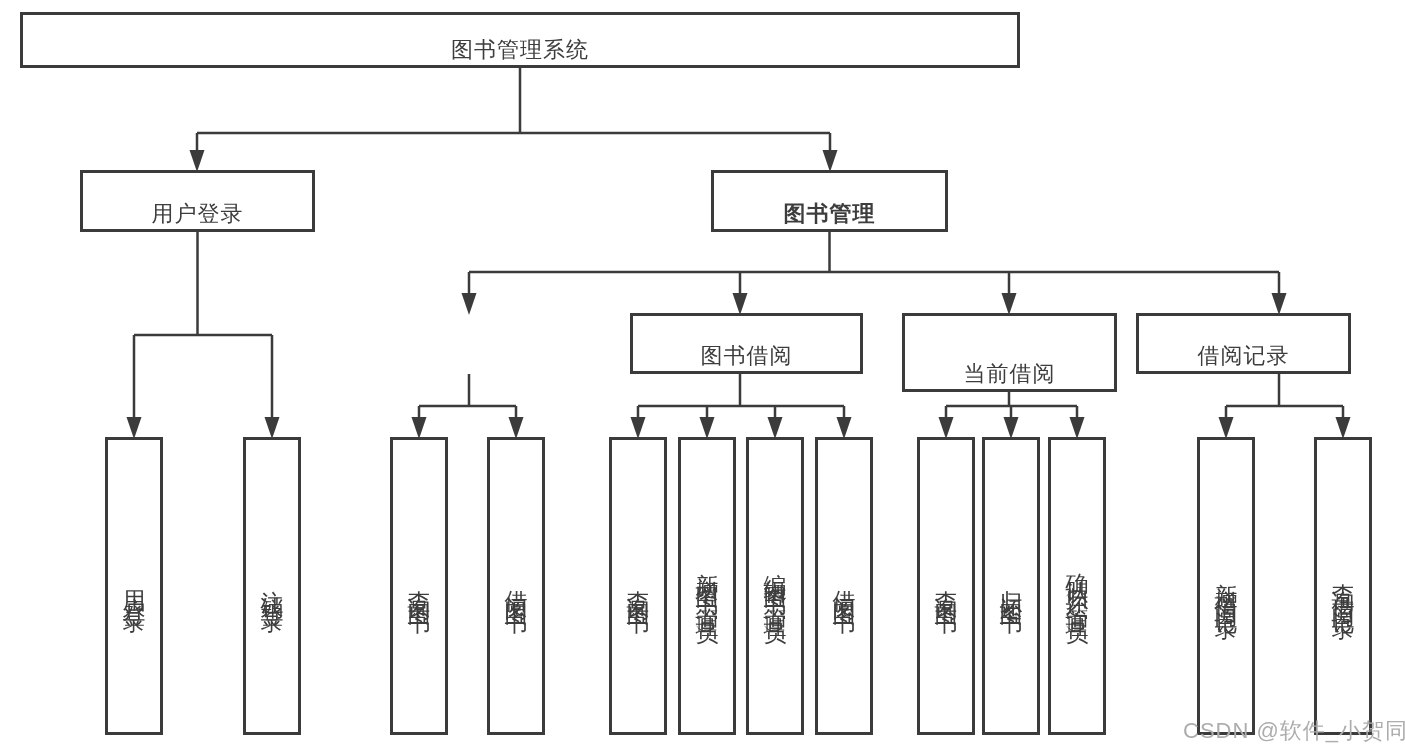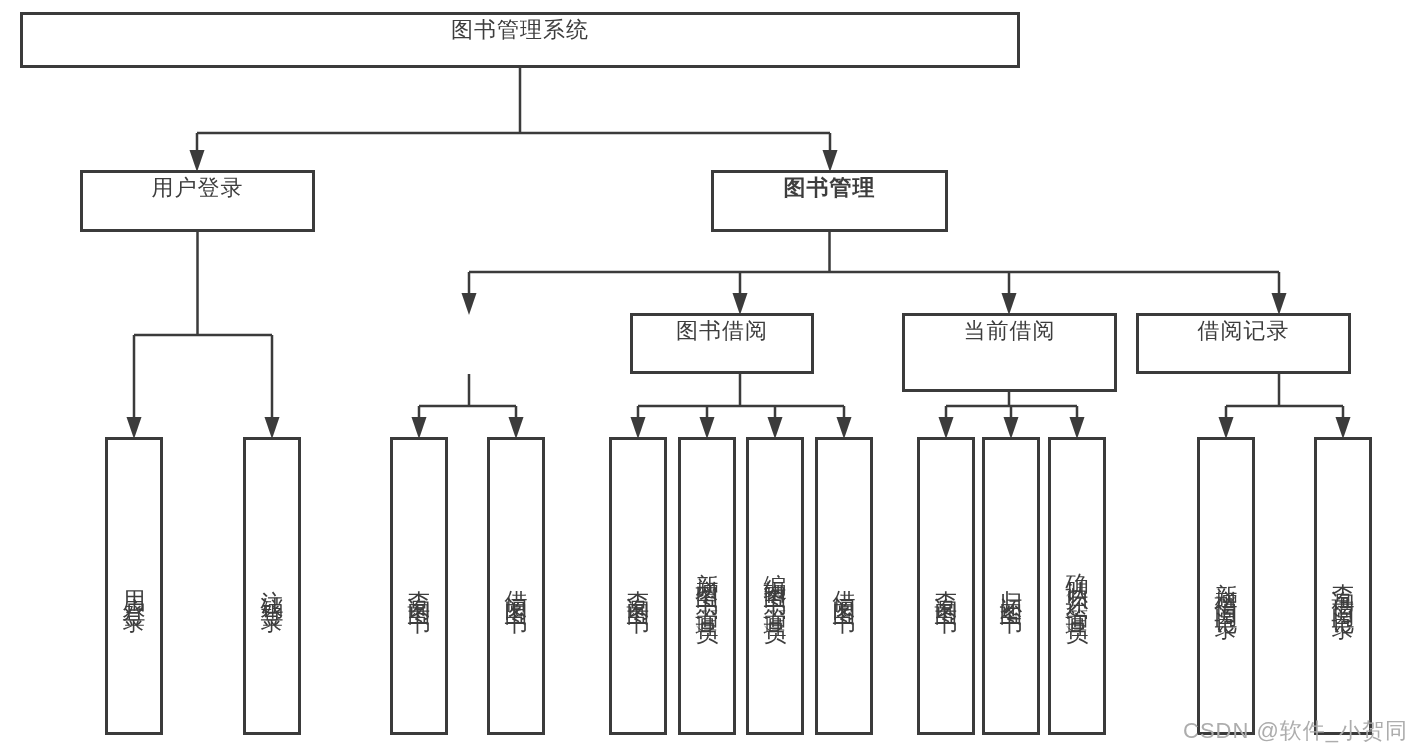--- a/index.html
+++ b/index.html
@@ -22,21 +22,21 @@
     top: 0;
     width: 1405px;
     height: 747px;
   }
   .box {
     position: absolute;
     box-sizing: border-box;
     border: 3px solid #3b3b3b;
     background: #ffffff;
     display: flex;
-    align-items: flex-start;
+    align-items: flex-end;
     justify-content: center;
     font-size: 22px;
     letter-spacing: 1px;
     color: #3d3d3d;
   }
   .leaf {
     position: absolute;
     box-sizing: border-box;
     border: 3px solid #3b3b3b;
     background: #ffffff;
@@ -135,21 +135,21 @@
     <span>图书管理系统</span>
   </div>
 
   <div class="box" style="left:80px; top:170px; width:235px; height:62px;">
     <span>用户登录</span>
   </div>
   <div class="box" style="left:711px; top:170px; width:237px; height:62px;font-weight:bold;">
     <span>图书管理</span>
   </div>
 
-  <div class="box" style="left:630px; top:313px; width:184px; height:61px;">
+  <div class="box" style="left:630px; top:313px; width:233px; height:61px;">
     <span>图书借阅</span>
   </div>
   <div class="box" style="left:902px; top:313px; width:215px; height:79px;">
     <span>当前借阅</span>
   </div>
   <div class="box" style="left:1136px; top:313px; width:215px; height:61px;">
     <span>借阅记录</span>
   </div>
 
   <div class="leaf" style="left:105px;">

